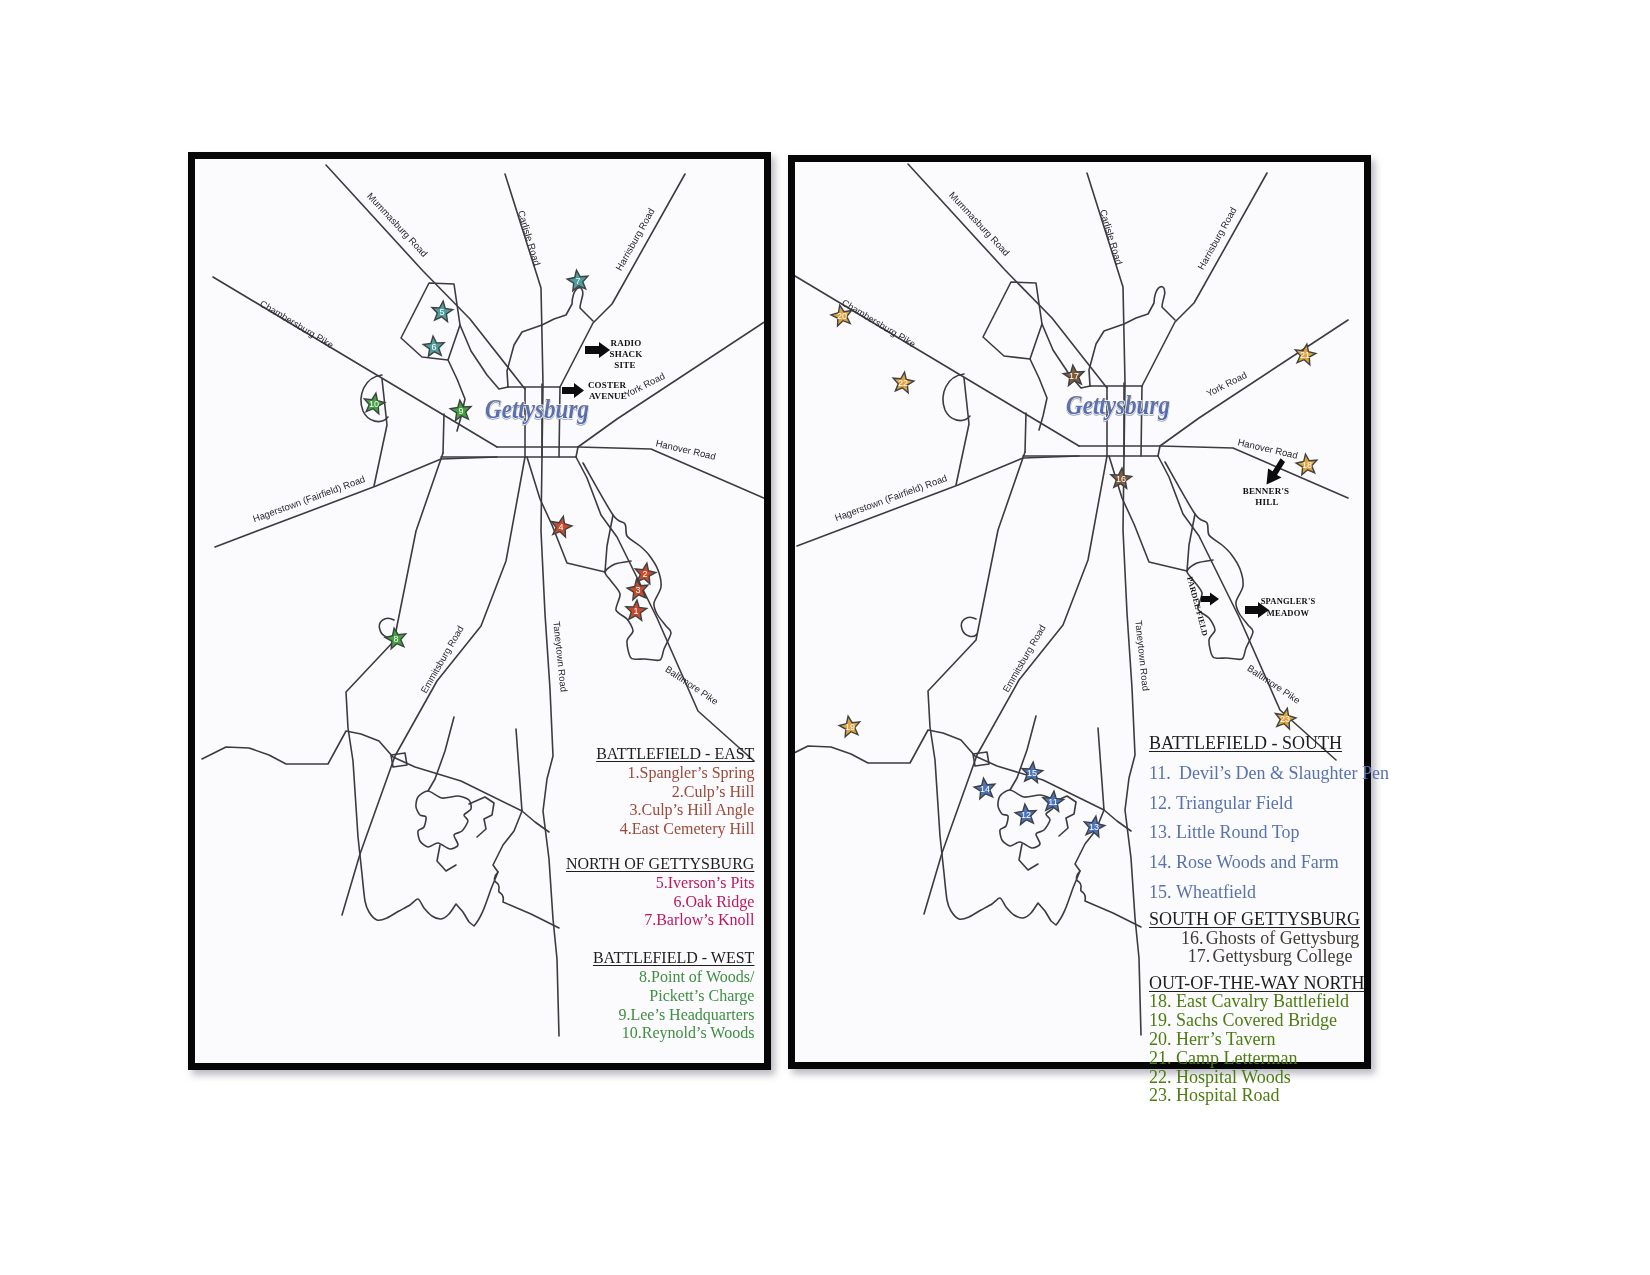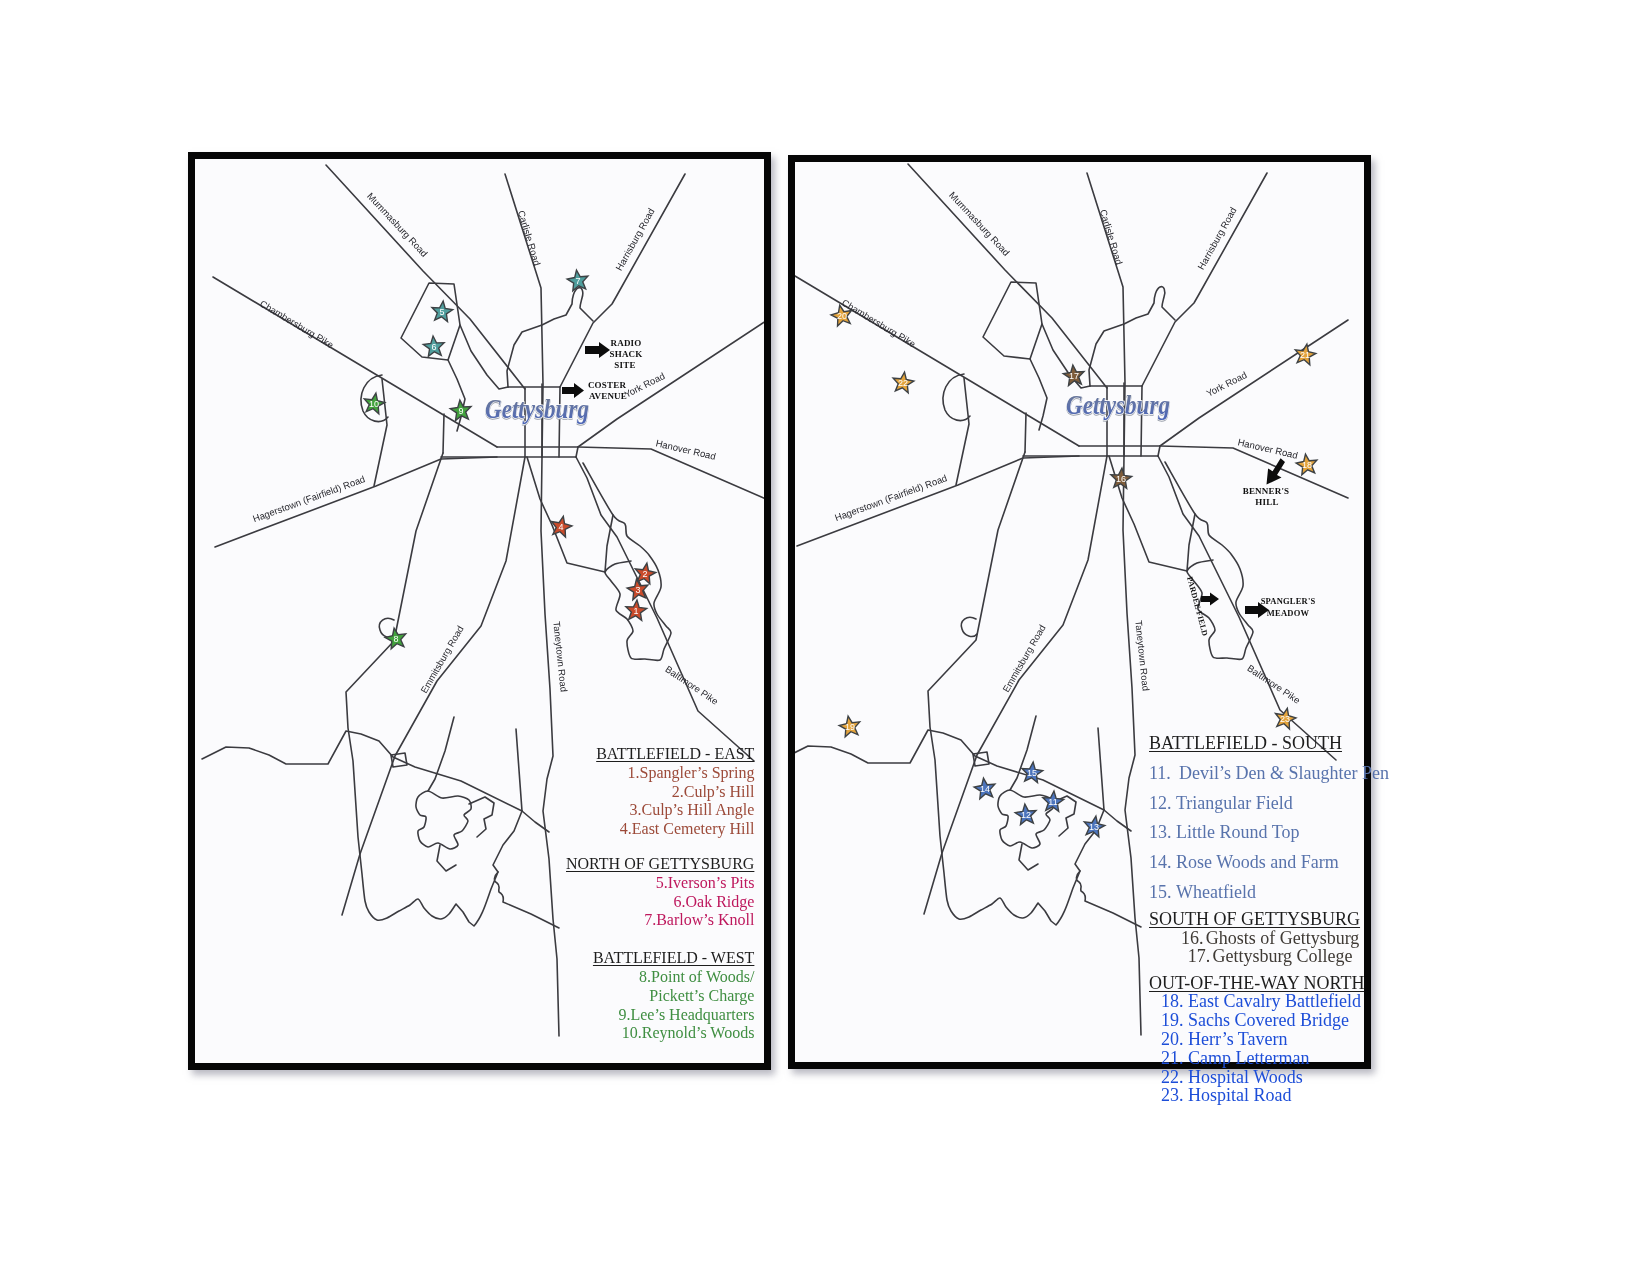--- a/index.html
+++ b/index.html
@@ -21,21 +21,21 @@
 .arr{fill:#0c0c0c;}
 .legend{position:absolute;font-family:"Liberation Serif",serif;font-size:16px;line-height:18.8px;
         white-space:nowrap;}
 .lh{color:#1d1d1d;text-decoration:underline;text-underline-offset:2px;}
 .num{display:inline-block;}
 .sp{height:20px;}
 .cRed{color:#9c4a39;}
 .cTeal{color:#be185d;font-family:Liberation Serif, serif;}
 .cGreen{color:#3f8e41;}
 .cBlue{color:#5873ac;margin-top:11px;}
-.cGold{color:#1d4ed8;margin-left:12px;}
+.cGold{color:#4d7c0f;}
 .cTown{color:#3f3a35;text-align:center;}
 </style>
 </head>
 <body>
 <svg width="0" height="0" style="position:absolute">
 <defs>
 <path id="starp" d="M0,-11 L2.82,-3.88 L10.46,-3.4 L4.57,1.48 L6.47,8.9 L0,4.8 L-6.47,8.9 L-4.57,1.48 L-10.46,-3.4 L-2.82,-3.88 Z"></path>
 <linearGradient id="gg" x1="0" y1="0" x2="0" y2="1">
  <stop offset="0" stop-color="#707a8c"></stop>
  <stop offset="0.5" stop-color="#6073a9"></stop>

